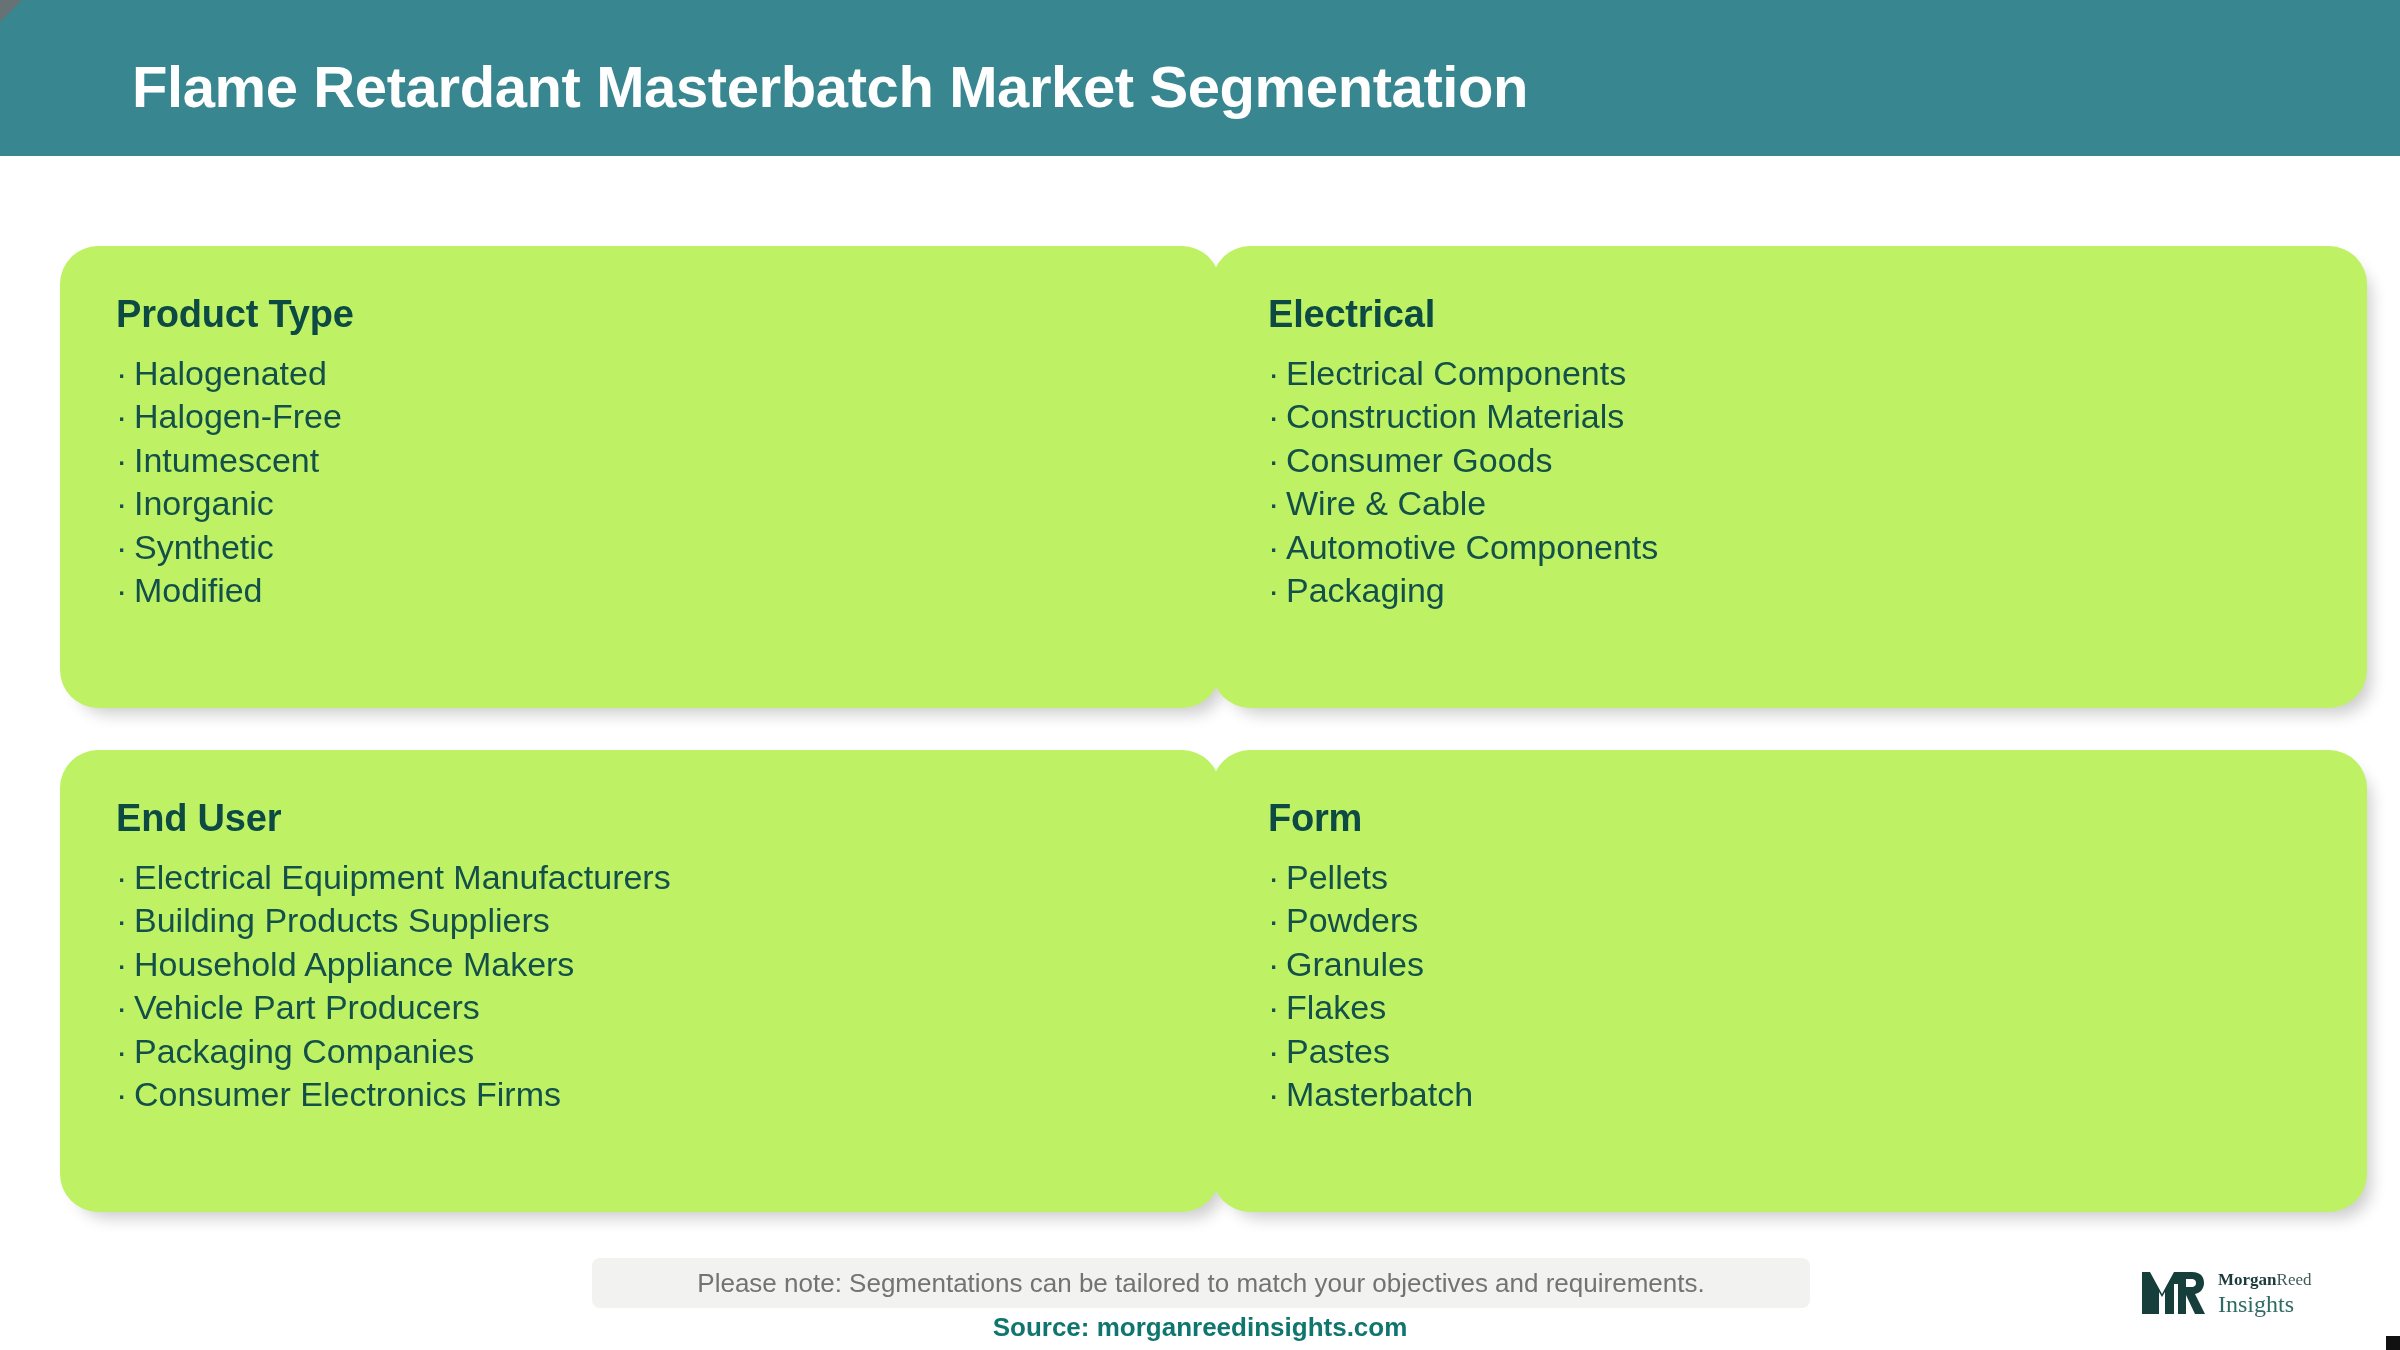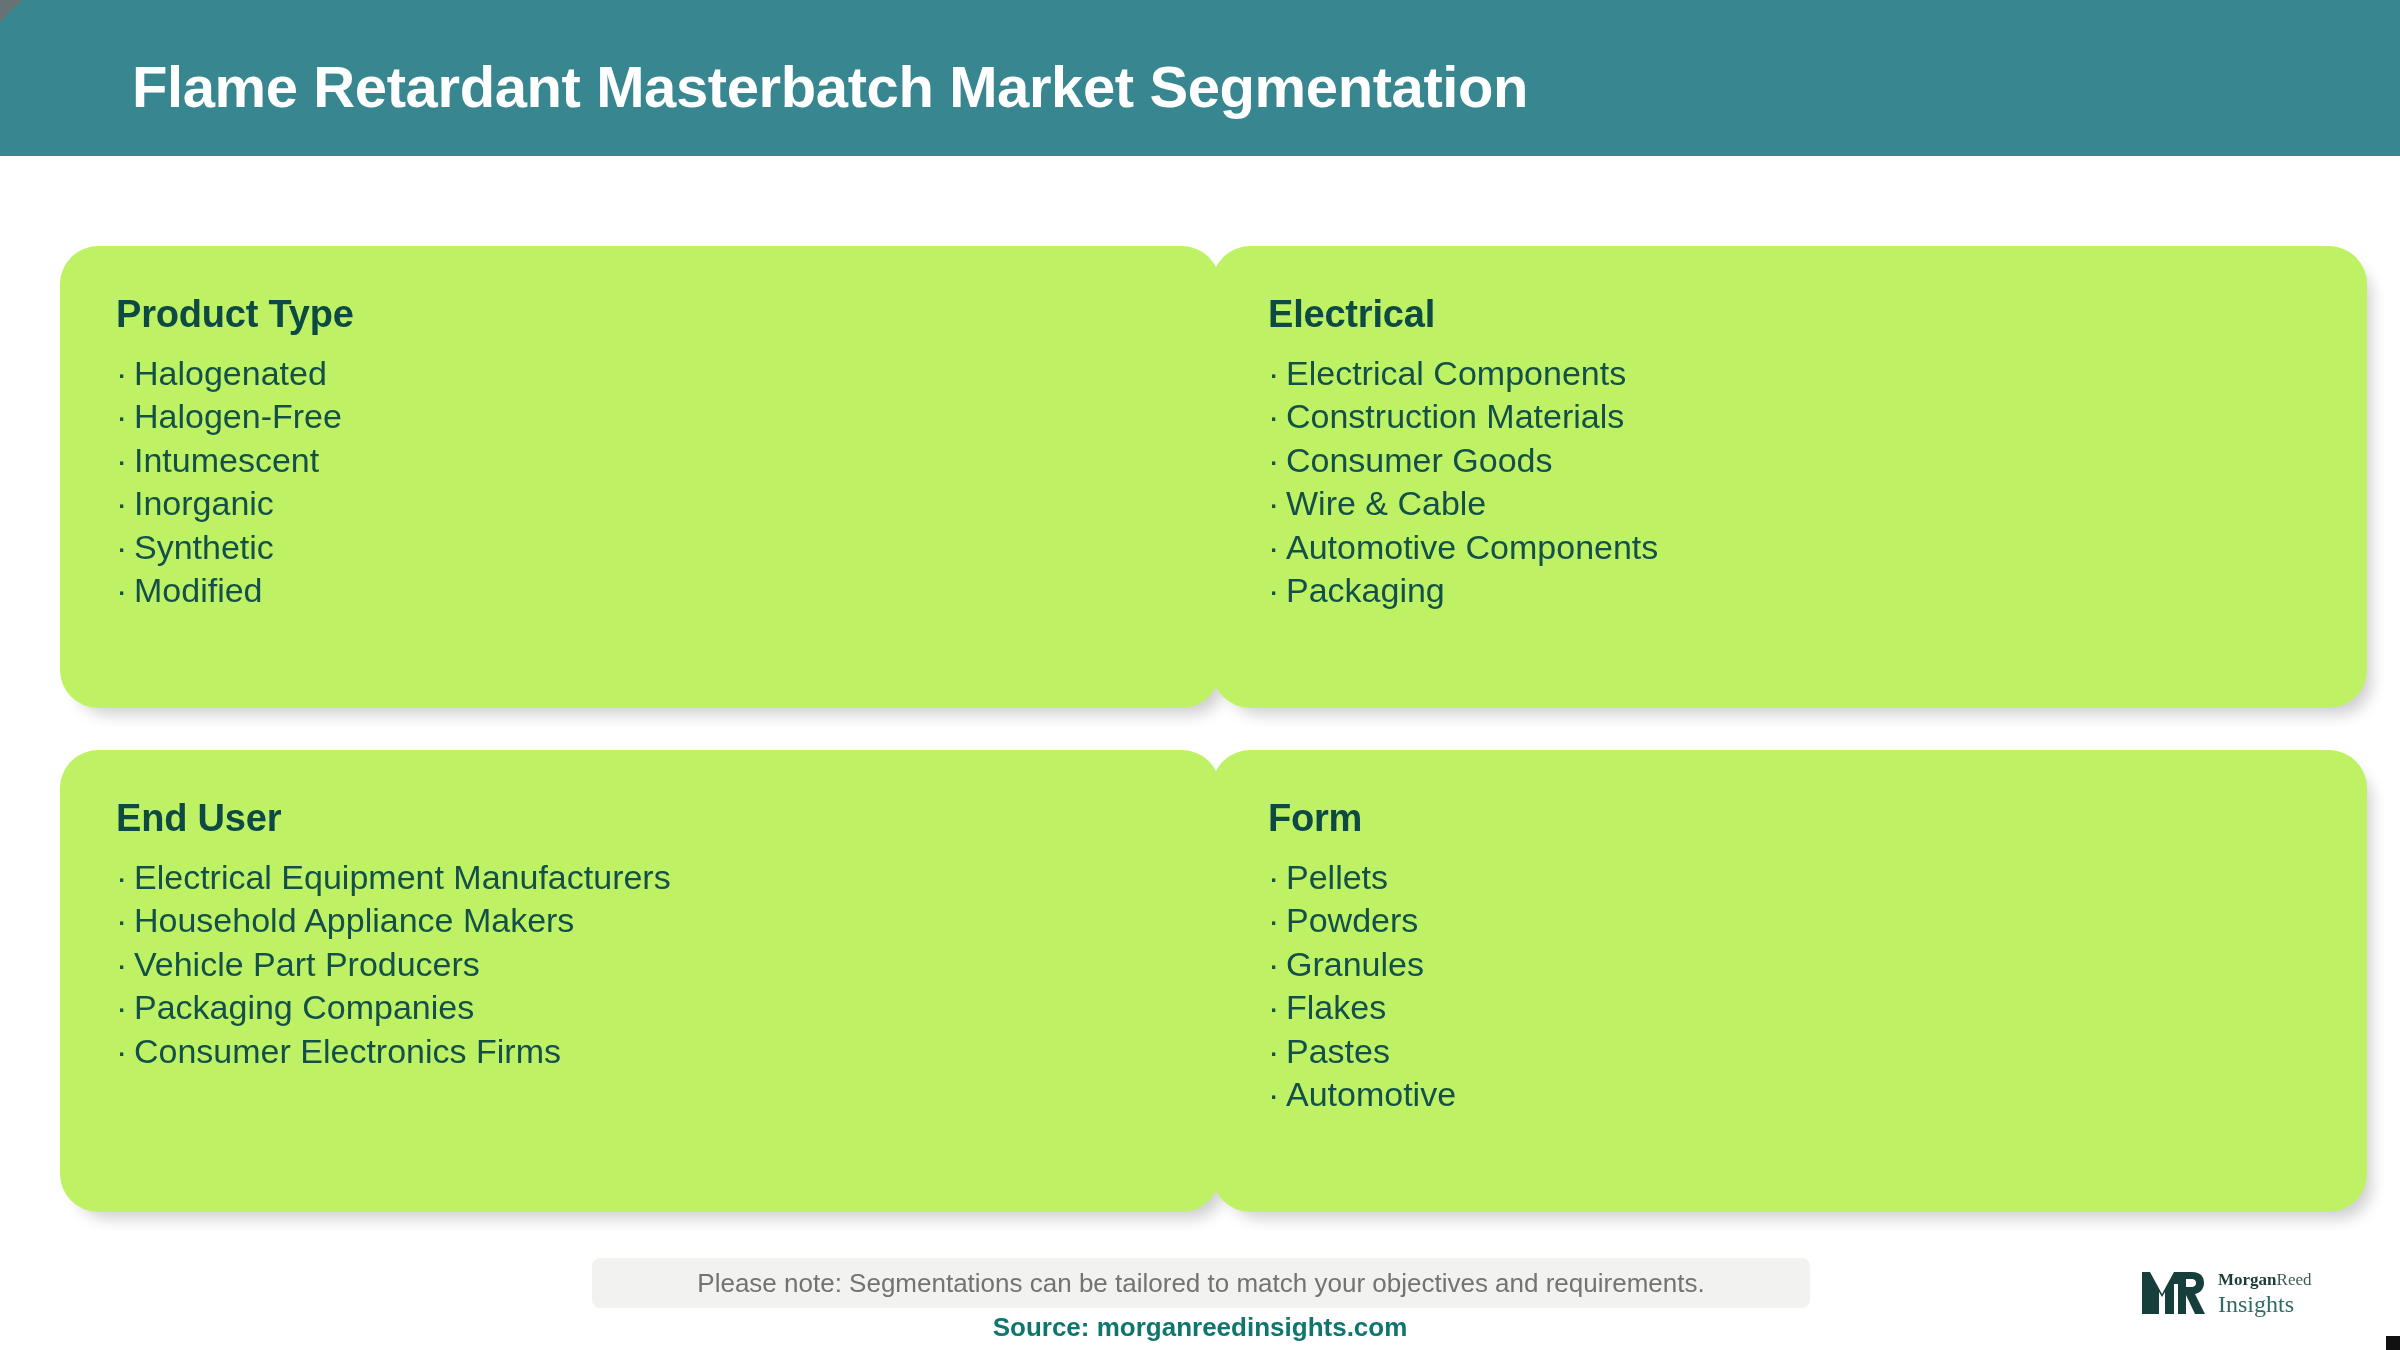--- a/index.html
+++ b/index.html
@@ -192,36 +192,37 @@
       <li><span class="bullet">·</span><span>Wire &amp; Cable</span></li>
       <li><span class="bullet">·</span><span>Automotive Components</span></li>
       <li><span class="bullet">·</span><span>Packaging</span></li>
     </ul>
   </div>
 
   <div class="card card-bl">
     <div class="card-title">End User</div>
     <ul class="card-list">
       <li><span class="bullet">·</span><span>Electrical Equipment Manufacturers</span></li>
+      <li><span class="bullet">·</span><span>Building Products Suppliers</span></li>
       <li><span class="bullet">·</span><span>Household Appliance Makers</span></li>
       <li><span class="bullet">·</span><span>Vehicle Part Producers</span></li>
       <li><span class="bullet">·</span><span>Packaging Companies</span></li>
       <li><span class="bullet">·</span><span>Consumer Electronics Firms</span></li>
     </ul>
   </div>
 
   <div class="card card-br">
     <div class="card-title">Form</div>
     <ul class="card-list">
       <li><span class="bullet">·</span><span>Pellets</span></li>
       <li><span class="bullet">·</span><span>Powders</span></li>
       <li><span class="bullet">·</span><span>Granules</span></li>
       <li><span class="bullet">·</span><span>Flakes</span></li>
       <li><span class="bullet">·</span><span>Pastes</span></li>
-      <li><span class="bullet">·</span><span>Automotive</span></li>
+      <li><span class="bullet">·</span><span>Masterbatch</span></li>
     </ul>
   </div>
 
 </div>
 
 <div class="note-box">
   <span class="note-text">Please note: Segmentations can be tailored to match your objectives and requirements.</span>
 </div>
 
 <div class="source-text">Source: morganreedinsights.com</div>

